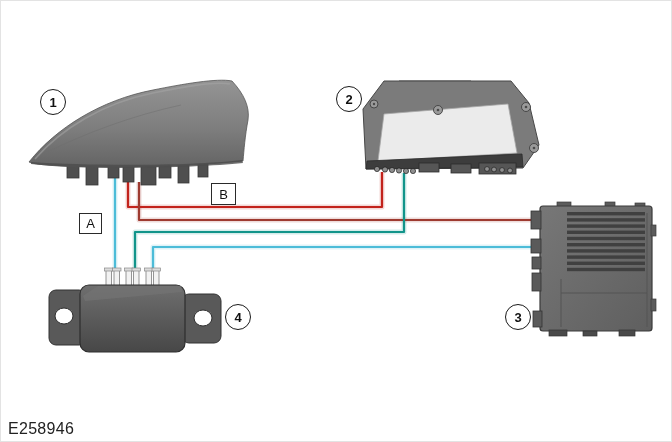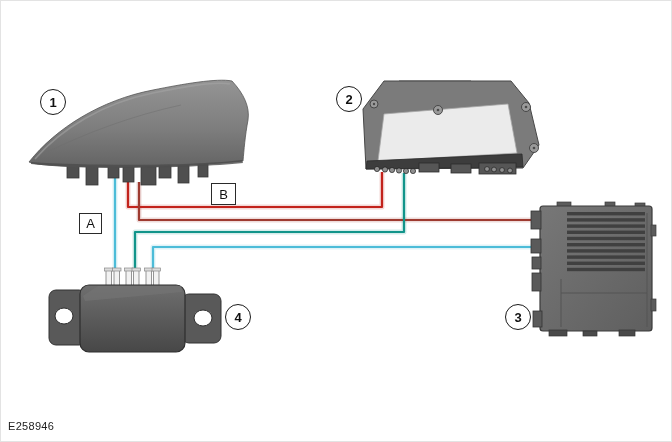--- a/index.html
+++ b/index.html
@@ -27,21 +27,21 @@
     position:absolute;
     border:1px solid #2a2a2a;
     background:#ffffff;
     display:flex;align-items:center;justify-content:center;
     font-size:13px;font-weight:500;color:#111;
     box-sizing:border-box;
   }
   #figure-code{
     position:absolute;
     left:7px;top:419px;
-    font-size:11px;color:#222;
+    font-size:16px;color:#222;
     letter-spacing:0.3px;
   }
 </style>
 </head>
 <body>
 
 <div id="stage">
 
   <svg id="art" width="672" height="442" viewBox="0 0 672 442">
     <defs>

